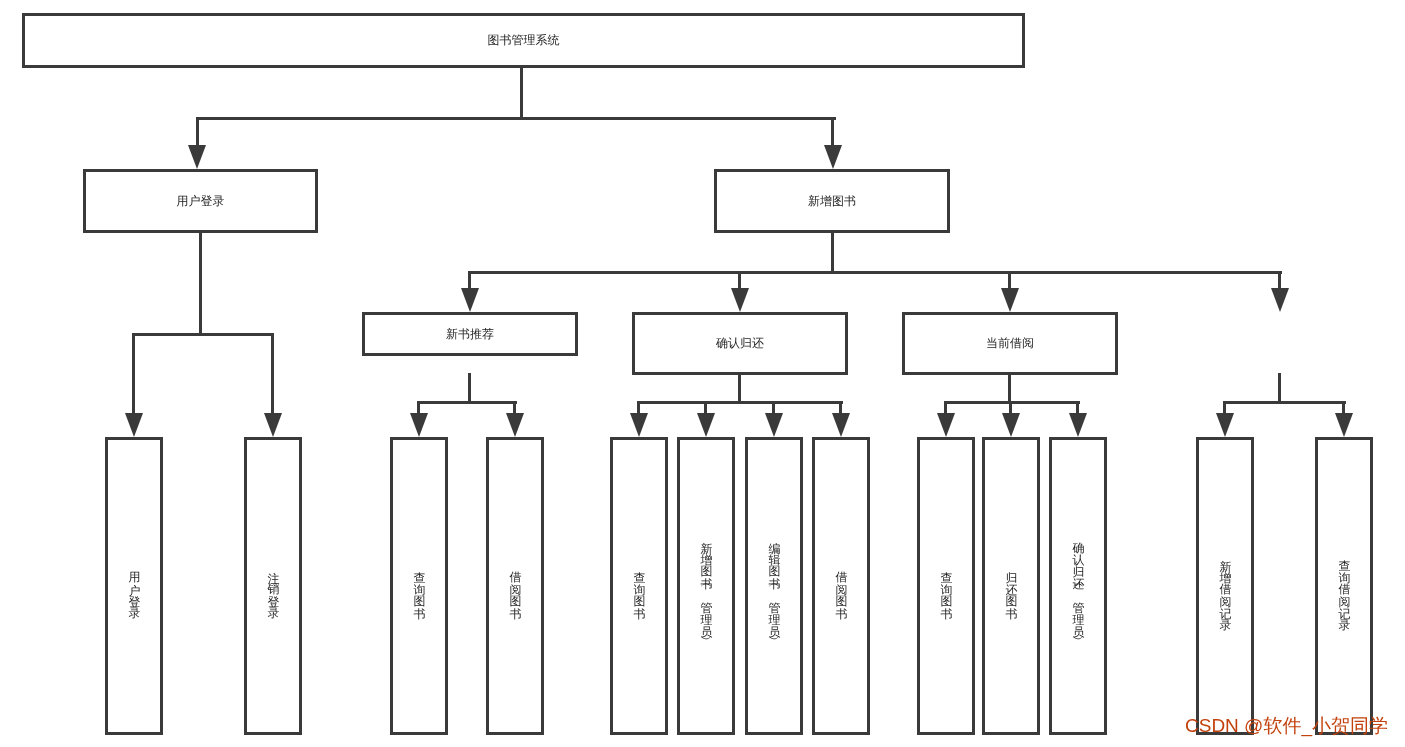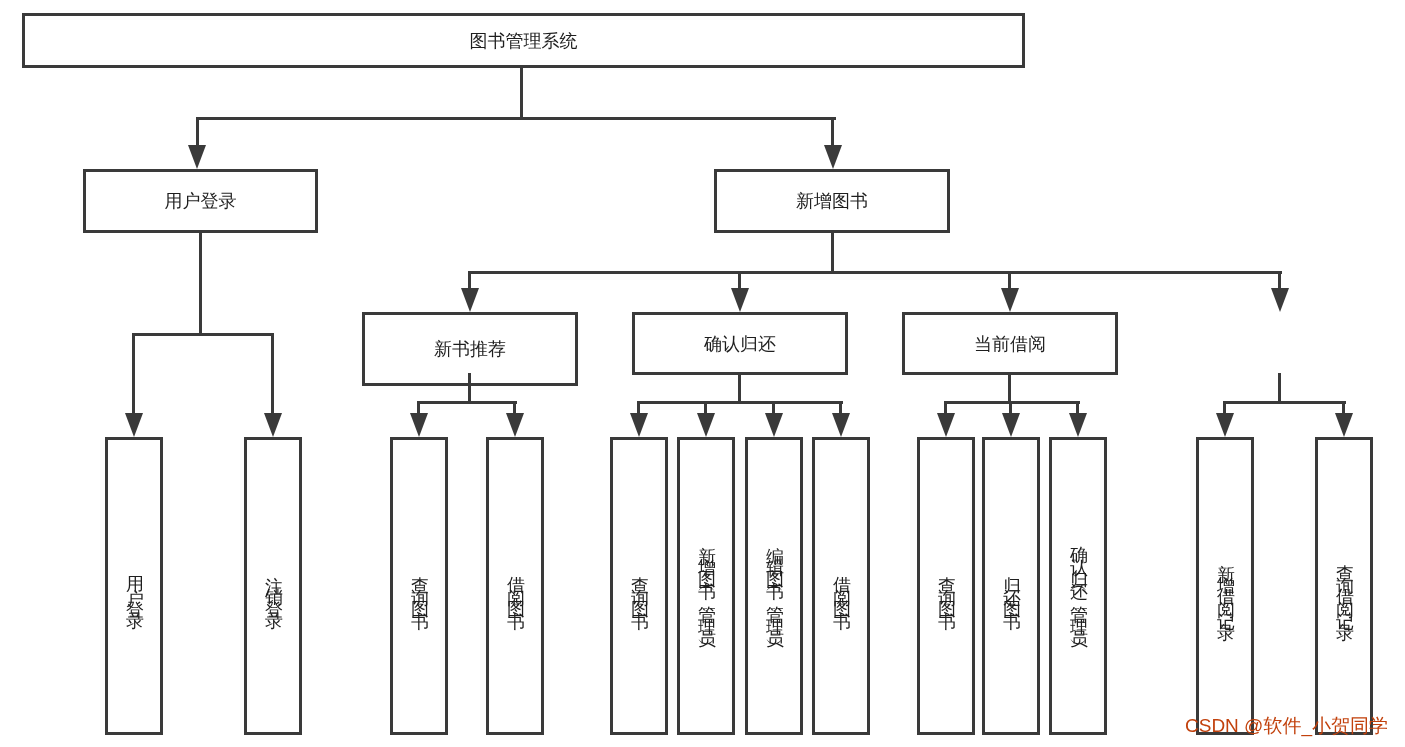--- a/index.html
+++ b/index.html
@@ -3,21 +3,21 @@
 <meta charset="utf-8">
 <style>
   html,body{margin:0;padding:0;background:#ffffff;}
   .canvas{
     position:relative;width:1405px;height:747px;background:#ffffff;
     font-family:"Liberation Sans","DejaVu Sans",sans-serif;color:#1e1e1e;overflow:hidden;
   }
   .box{
     position:absolute;box-sizing:border-box;border:3px solid #3a3a3a;background:#ffffff;
     display:flex;align-items:center;justify-content:center;
-    font-size:18px;text-align:center;
+    font-size:12px;text-align:center;
   }
   .v{
     writing-mode:vertical-lr;text-orientation:mixed;
     letter-spacing:12px;line-height:1.1;
   }
   .hl{position:absolute;height:3px;background:#3a3a3a;}
   .vl{position:absolute;width:3px;background:#3a3a3a;}
   .arrow{
     position:absolute;width:0;height:0;
     border-left:9px solid transparent;border-right:9px solid transparent;
@@ -56,21 +56,21 @@
   <div class="hl" style="left:468px;top:271px;width:814px"></div>
   <div class="vl" style="left:468px;top:271px;height:19px"></div>
   <div class="arrow" style="left:461px;top:288px"></div>
   <div class="vl" style="left:738px;top:271px;height:19px"></div>
   <div class="arrow" style="left:731px;top:288px"></div>
   <div class="vl" style="left:1008px;top:271px;height:19px"></div>
   <div class="arrow" style="left:1001px;top:288px"></div>
   <div class="vl" style="left:1278px;top:271px;height:19px"></div>
   <div class="arrow" style="left:1271px;top:288px"></div>
 
-  <div class="box" style="left:362px;top:312px;width:216px;height:74px">新书推荐</div>
+  <div class="box" style="left:362px;top:312px;width:216px;height:44px">新书推荐</div>
   <div class="box" style="left:632px;top:312px;width:216px;height:63px">确认归还</div>
   <div class="box" style="left:902px;top:312px;width:216px;height:63px">当前借阅</div>
 
   <div class="vl" style="left:468px;top:373px;height:31px"></div>
   <div class="vl" style="left:738px;top:373px;height:31px"></div>
   <div class="vl" style="left:1008px;top:373px;height:31px"></div>
   <div class="vl" style="left:1278px;top:373px;height:31px"></div>
 
   <div class="hl" style="left:417px;top:401px;width:100px"></div>
   <div class="hl" style="left:637px;top:401px;width:206px"></div>

